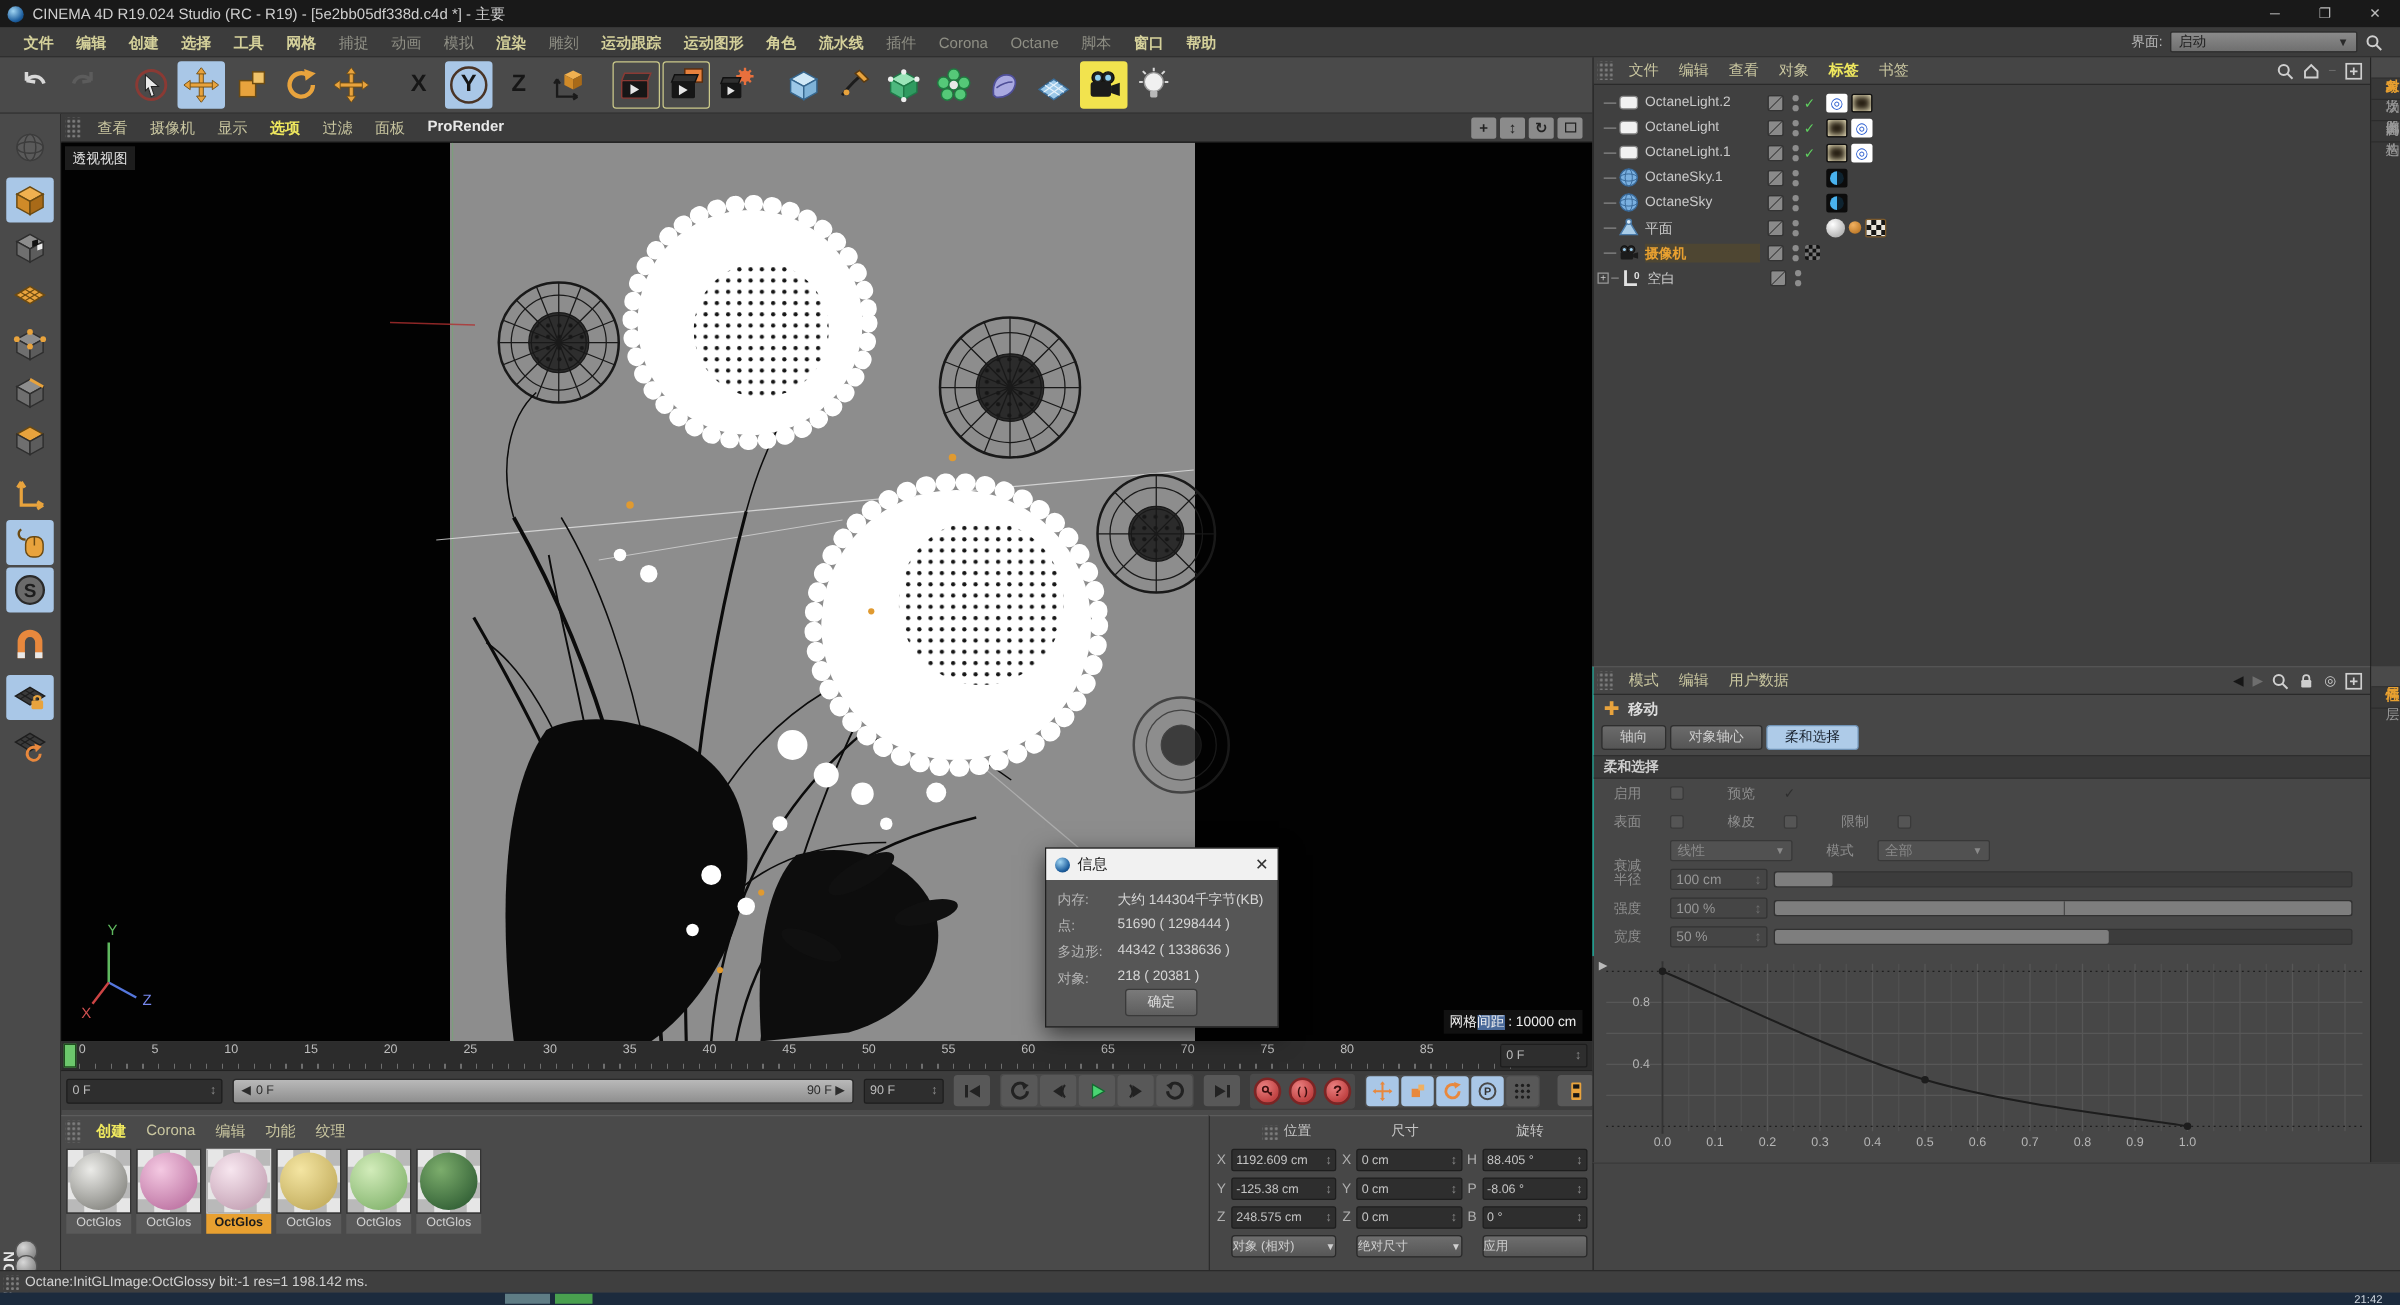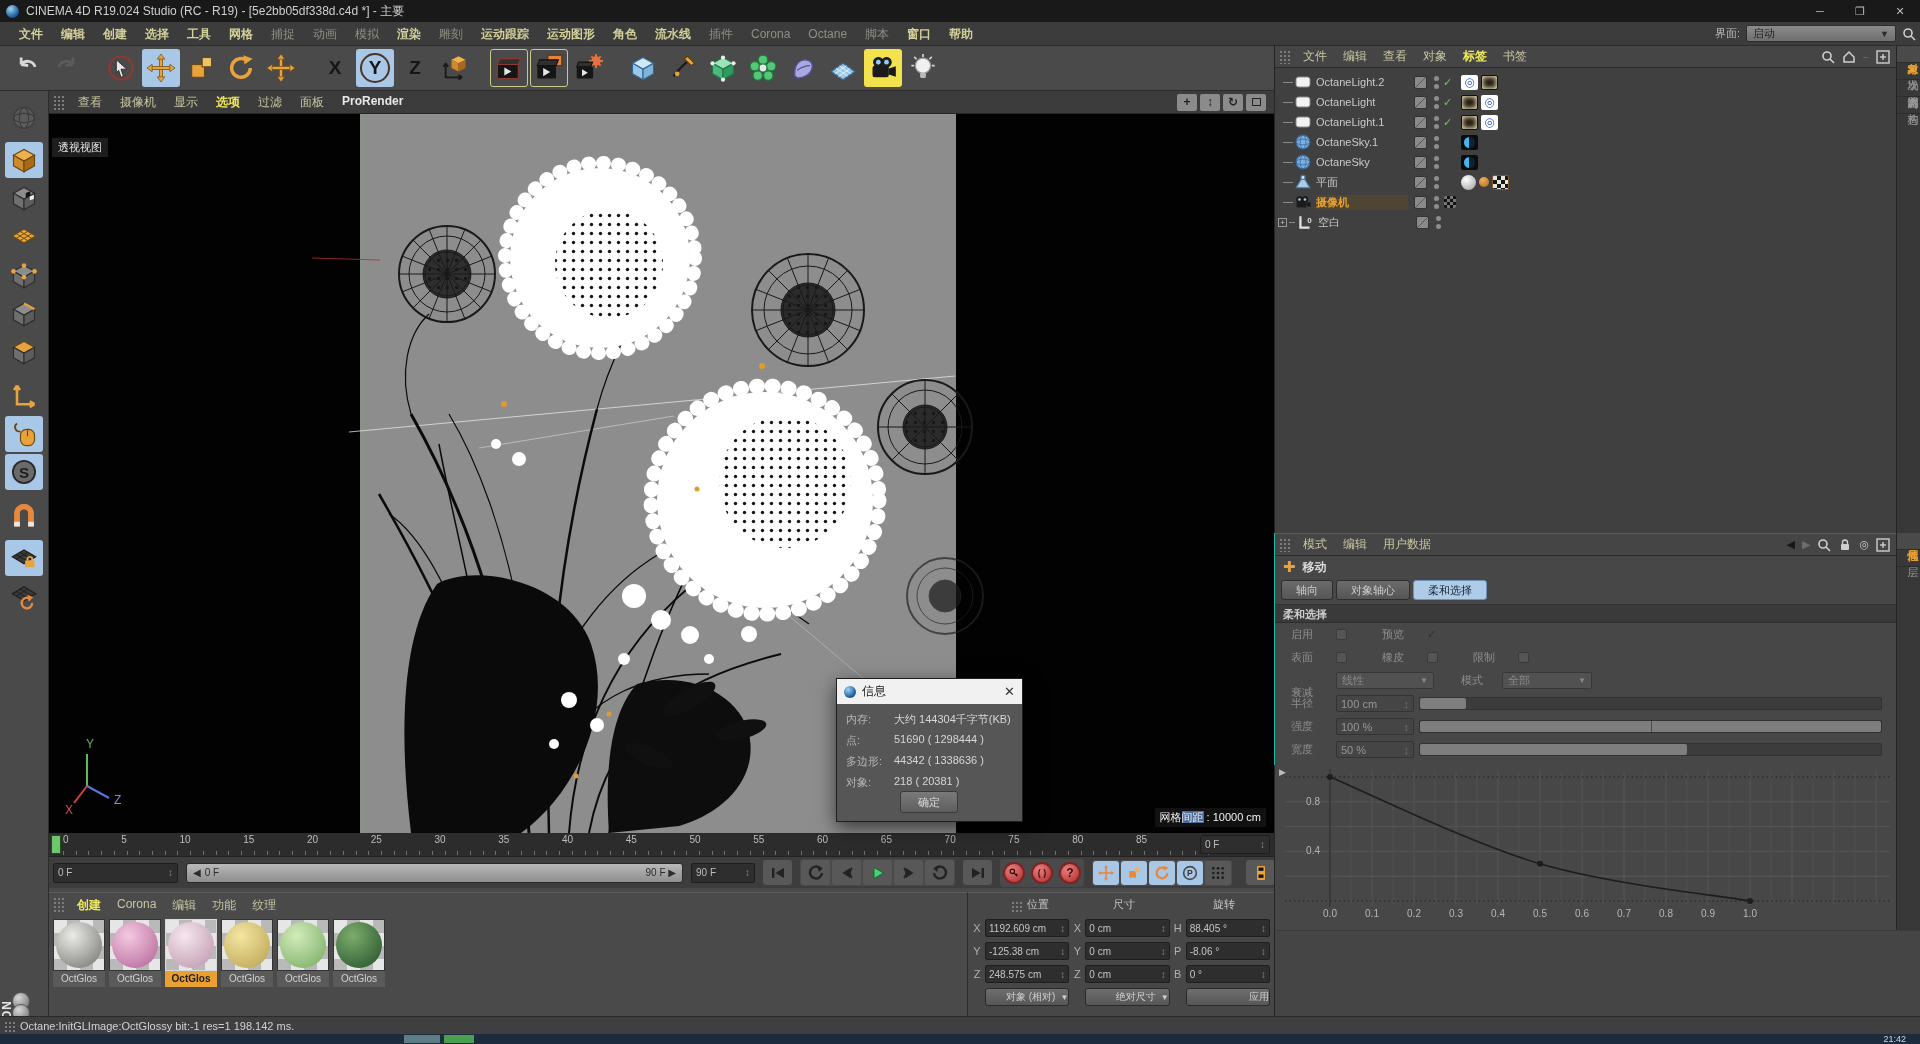--- a/index.html
+++ b/index.html
@@ -10,21 +10,21 @@
   .grip{width:13px;align-self:stretch;background:radial-gradient(circle,#7d7d7d 1px,transparent 1.3px) 1px 1px/4px 4px;margin:3px 4px 3px 3px;flex:none;}
   
   #titlebar{left:0;top:0;width:1920px;height:22px;background:#191919;display:flex;align-items:center;padding-left:6px;color:#cfcfcf;font-size:12px;}
   .c4dball{width:13px;height:13px;border-radius:50%;background:radial-gradient(circle at 35% 30%,#9fd4f2,#1d5e9e 65%,#0c2f55);margin-right:7px;flex:none;}
   #wctrl{margin-left:auto;display:flex;height:22px;}
   #wctrl span{width:40px;text-align:center;line-height:22px;color:#bbb;font-size:11px;}
   
   #menubar{left:0;top:22px;width:1920px;height:24px;background:#3c3c3c;border-bottom:1px solid #2b2b2b;display:flex;align-items:center;padding-left:10px;}
   .mitem{color:#d4d09a;font-weight:bold;padding:0 9px;line-height:24px;font-size:12px;}
   .mitem.dim{color:#8f8f85;font-weight:normal;}
-  #iface{margin-left:auto;display:flex;align-items:center;gap:6px;padding-right:4px;}
+  #iface{margin-left:auto;display:flex;align-items:center;gap:6px;padding-right:14px;}
   #iface .lbl{color:#b9b9b9;}
   #ifacebox{width:150px;height:17px;background:linear-gradient(#8b8b8b,#6f6f6f);border:1px solid #2e2e2e;border-radius:2px;color:#1e1e1e;display:flex;align-items:center;padding:0 6px;}
   #ifacebox .car{margin-left:auto;color:#2a2a2a;font-size:9px;}
   .sicon{color:#cfcfcf;width:14px;height:14px;display:inline-block;}
   
   #toolbar{left:0;top:46px;width:1274px;height:45px;background:#4a4a4a;border-bottom:1px solid #2c2c2c;display:flex;align-items:center;padding-left:8px;gap:2px;}
   .tt{width:38px;height:38px;border-radius:3px;display:flex;align-items:center;justify-content:center;flex:none;position:relative;}
   .tt svg{width:28px;height:28px;}
   .tt.bluebg{background:#a9c7e7;}
   .tt.yellowbg{background:#f2e34e;}
@@ -43,21 +43,21 @@
   .vbrand{position:absolute;writing-mode:vertical-rl;transform:rotate(180deg);font-weight:bold;letter-spacing:1px;}
   
   #vpmenu{left:49px;top:91px;width:1225px;height:23px;background:#3c3c3c;border-bottom:1px solid #262626;display:flex;align-items:center;}
   .vmi{color:#c9c6a0;padding:0 9px;font-size:12px;}
   .vmi.active{color:#efe85e;font-weight:bold;}
   .vmi.bright{color:#e8e8e8;font-weight:bold;}
   #vpnav{margin-left:auto;display:flex;gap:3px;padding-right:8px;}
   .nav{width:20px;height:17px;background:#8b8b8b;border-radius:2px;color:#222;display:flex;align-items:center;justify-content:center;font-size:12px;font-weight:bold;}
   
   #viewport{left:49px;top:114px;width:1225px;height:719px;background:#000;overflow:hidden;}
-  #vplabel{left:3px;top:3px;background:#1d1d1d;color:#e2e2e2;padding:2px 6px;font-size:11px;margin-top:21px;}
+  #vplabel{left:3px;top:3px;background:#1d1d1d;color:#e2e2e2;padding:2px 6px;font-size:11px;}
   #gridlabel{right:8px;bottom:6px;background:#111;padding:2px 5px;color:#f0f0f0;font-size:11px;}
   #gridlabel .hl{background:#4a6a9a;}
   
   #dlg{left:836px;top:678px;width:187px;height:144px;background:#565656;border:1px solid #1f1f1f;box-shadow:0 6px 18px rgba(0,0,0,.6);z-index:50;}
   #dlgtitle{height:25px;background:#f1f1f1;display:flex;align-items:center;padding:0 7px;color:#1a1a1a;font-size:12px;gap:6px;}
   #dlgx{margin-left:auto;color:#333;font-size:13px;}
   .drow{display:flex;padding:3px 9px;font-size:11px;}
   .drow .dl{width:48px;color:#b5b5b5;}
   .drow .dv{color:#d6d6d6;}
   #okbtn{position:absolute;left:63px;bottom:8px;width:58px;height:22px;background:linear-gradient(#7a7a7a,#5e5e5e);border:1px solid #3a3a3a;border-radius:3px;color:#dcdcdc;text-align:center;line-height:21px;}
@@ -92,21 +92,21 @@
   .mlabel{height:16px;background:#5a5a5a;color:#d2d2d2;font-size:10px;text-align:center;line-height:16px;overflow:hidden;}
   .mat.sel .mlabel{background:#e8a030;color:#1c1c1c;font-weight:bold;}
   .mat.sel .thumb{border-color:#d8d8d8;}
   
   #coordpanel{left:967px;top:892px;width:307px;height:124px;background:#474747;border-top:1px solid #5c5c5c;border-left:1px solid #2c2c2c;padding:4px 4px 0 4px;}
   #coordhead{display:flex;color:#c6c6c6;font-size:11px;margin-bottom:4px;justify-content:center;}
   .crow{display:flex;align-items:center;gap:3px;margin-bottom:5px;}
   .cl{width:10px;color:#b0b0b0;flex:none;text-align:center;}
   .cfield{height:18px;background:#2e2e2e;border:1px solid #1e1e1e;border-radius:2px;color:#c4c4c4;font-size:10px;display:flex;align-items:center;padding:0 3px;flex:1;}
   .cfield .ud{margin-left:auto;color:#888;}
-  .cdrop{height:18px;background:linear-gradient(#6e6e6e,#565656);border:1px solid #2a2a2a;border-radius:3px;color:#d0d0d0;font-size:10px;display:flex;align-items:center;justify-content:flex-end;gap:5px;}
+  .cdrop{height:18px;background:linear-gradient(#6e6e6e,#565656);border:1px solid #2a2a2a;border-radius:3px;color:#d0d0d0;font-size:10px;display:flex;align-items:center;justify-content:space-between;gap:5px;}
   
   #om{left:1274px;top:46px;width:622px;height:487px;background:#404040;border-left:1px solid #242424;}
   .pmenu{height:22px;background:#454545;border-bottom:1px solid #2a2a2a;display:flex;align-items:center;}
   .pmi{color:#c9c6a0;padding:0 8px;font-size:12px;}
   .pmi.active{color:#efe85e;font-weight:bold;}
   .picons{margin-left:auto;display:flex;align-items:center;gap:7px;padding-right:6px;color:#cfcfcf;}
   .picons .dimico{color:#6e6e6e;}
   .omrow{position:absolute;left:0;height:20px;width:100%;display:flex;align-items:center;}
   .treeline{width:10px;height:1px;background:#888;margin:0 2px 0 8px;flex:none;}
   .oico{width:16px;height:14px;flex:none;margin-right:5px;display:flex;align-items:center;justify-content:center;}

